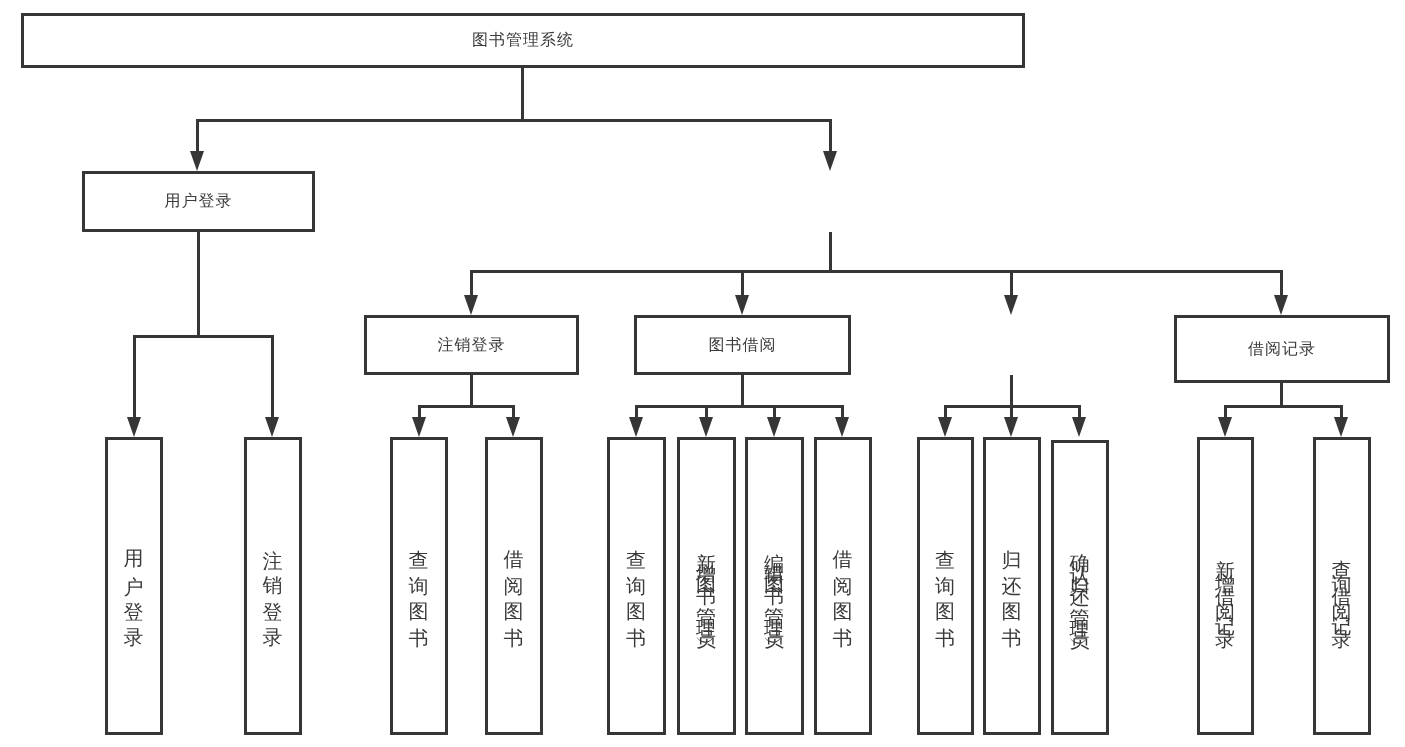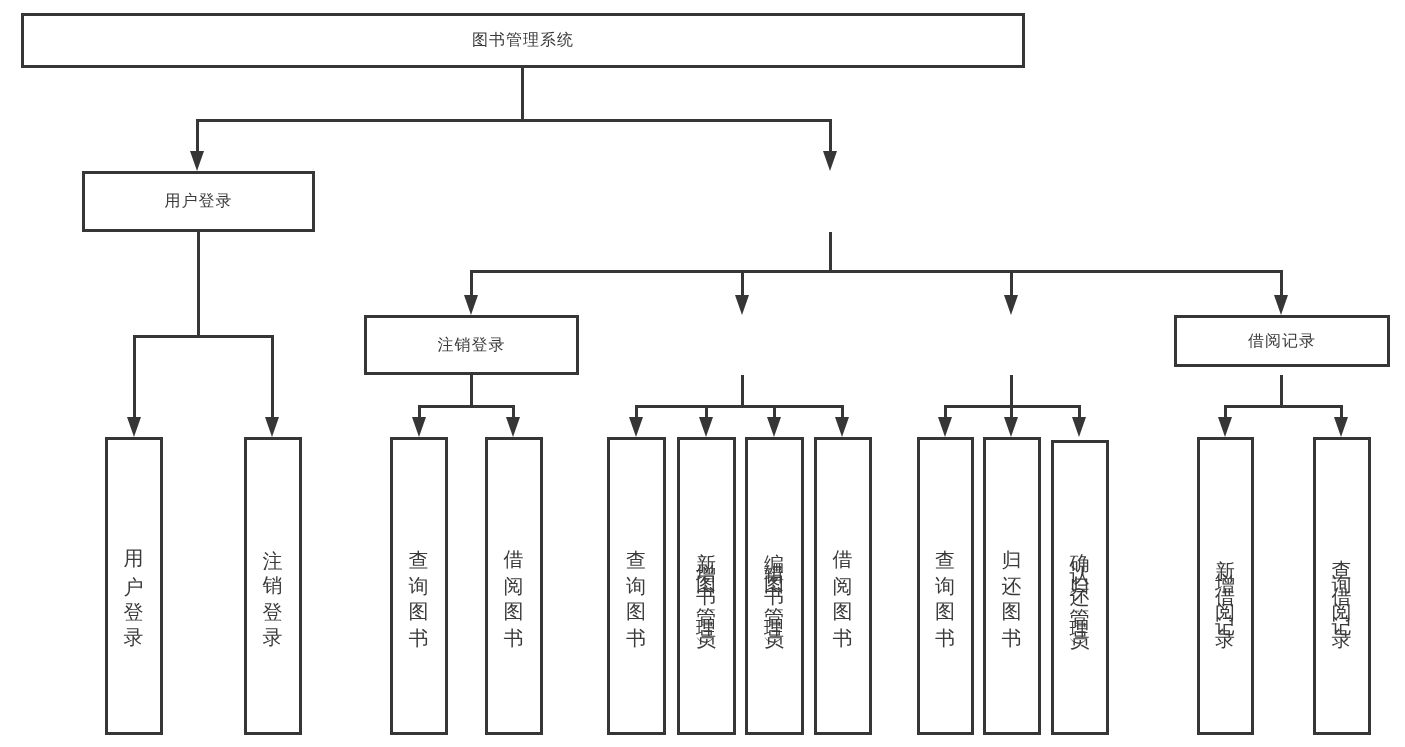--- a/index.html
+++ b/index.html
@@ -132,21 +132,24 @@
     <span>图书管理系统</span>
   </div>
 
   <div class="box" style="left:82px;top:171px;width:233px;height:61px">
     <span>用户登录</span>
   </div>
 
   <div class="box" style="left:364px;top:315px;width:215px;height:60px">
     <span>注销登录</span>
   </div>
-  <div class="box" style="left:1174px;top:315px;width:216px;height:52px">
+  <div class="box" style="left:634px;top:315px;width:217px;height:60px">
+    <span>图书借阅</span>
+  </div>
+  <div class="box" style="left:1174px;top:315px;width:216px;height:68px">
     <span>借阅记录</span>
   </div>
 
   <div class="vbox" style="left:105px;top:437px;width:58px;height:298px">
     <span class="vtext sp4">用户登录</span>
   </div>
   <div class="vbox" style="left:244px;top:437px;width:58px;height:298px">
     <span class="vtext sp4">注销登录</span>
   </div>
 

